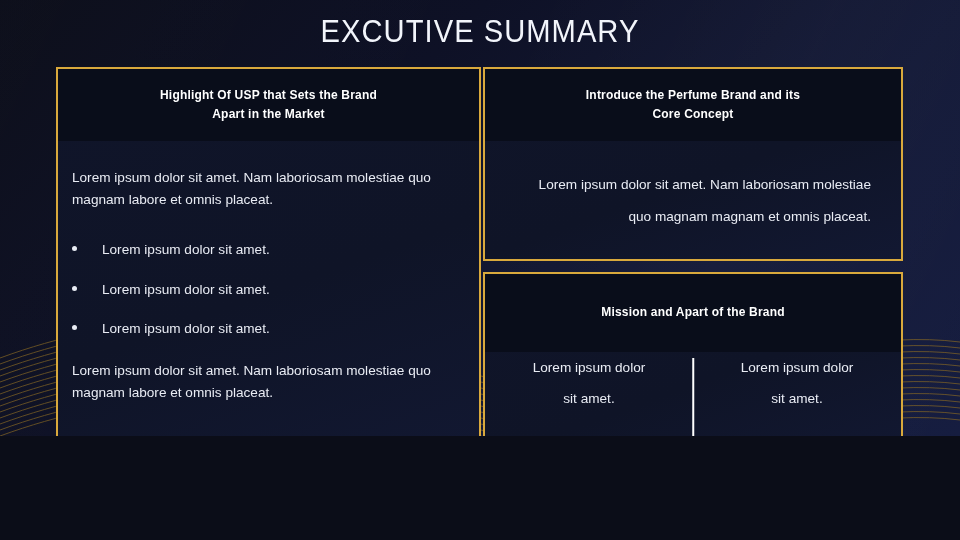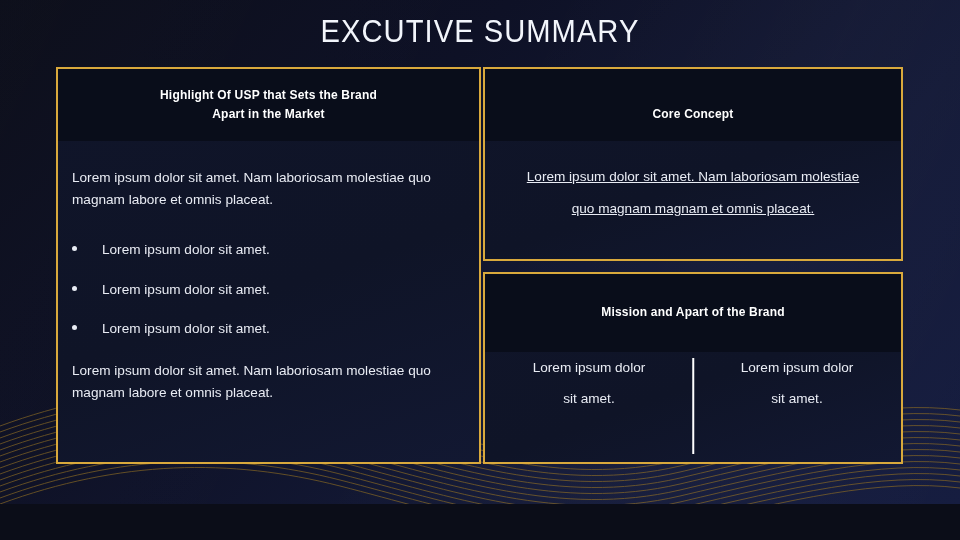--- a/index.html
+++ b/index.html
@@ -3,21 +3,21 @@
 <meta charset="utf-8">
 <style>
   html, body {
     margin: 0;
     padding: 0;
     background: #0b0d18;
   }
   #slide {
     position: relative;
     width: 960px;
-    height: 504px;
+    height: 436px;
     overflow: hidden;
     font-family: "Liberation Sans", "DejaVu Sans", sans-serif;
     background:
       linear-gradient(135deg, #0b0d19 0%, #0e1126 35%, #141a38 70%, #161d40 100%);
   }
   
   #slide::before {
     content: "";
     position: absolute;
     inset: 0;
@@ -117,26 +117,25 @@
   .para-bottom { margin-top: 16px; }
 
   
   #panel-right-top { left: 483px; top: 67px; width: 420px; height: 194px; }
   #panel-right-top .panel-header { height: 72px; }
   #panel-right-top .panel-body {
     padding: 20px 22px 0 22px;
     text-align: center;
   }
   .para-center {
-    text-align: center;
+    text-align: right;
     color: #e9ecf4;
     font-size: 13.6px;
     line-height: 2.35;
-    margin: 0;
-    text-decoration: underline;
+    margin: 8px;
   }
 
   
   #panel-right-bottom { left: 483px; top: 272px; width: 420px; height: 192px; }
   #panel-right-bottom .panel-header { height: 78px; }
   #panel-right-bottom .panel-body {
     display: flex;
     height: 110px;
     position: relative;
   }
@@ -211,21 +210,21 @@
           <span>Lorem ipsum dolor sit amet.</span>
         </li>
       </ul>
       <p class="para para-left para-bottom">Lorem ipsum dolor sit amet. Nam laboriosam molestiae quo magnam labore et omnis placeat.</p>
     </div>
   </div>
 
   <div class="panel" id="panel-right-top">
     <div class="panel-header">
       <div class="panel-header-text">
-        <br>
+        <span>Introduce the Perfume Brand and its</span><br>
         <span>Core Concept</span>
       </div>
     </div>
     <div class="panel-body">
       <p class="para-center">
         <span>Lorem ipsum dolor sit amet. Nam laboriosam molestiae</span><br>
         <span>quo magnam magnam et omnis placeat.</span>
       </p>
     </div>
   </div>

